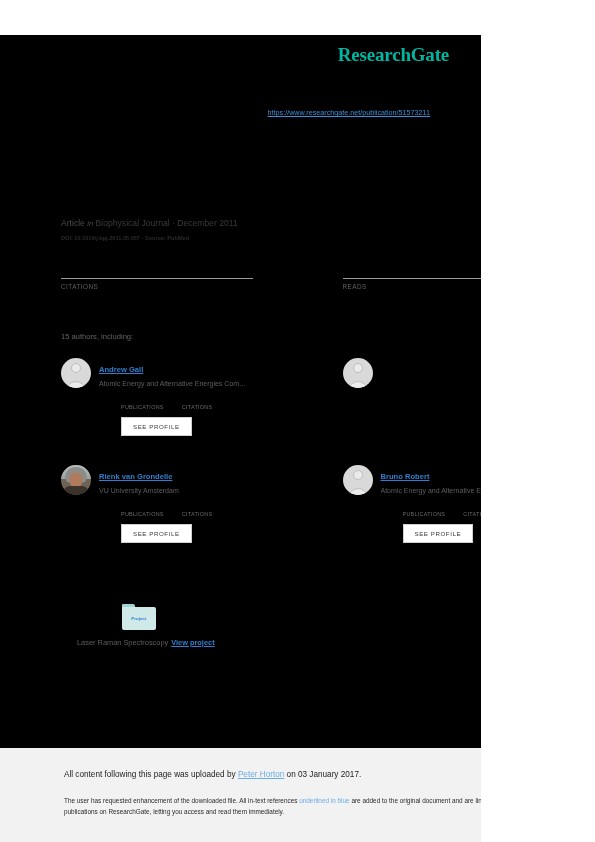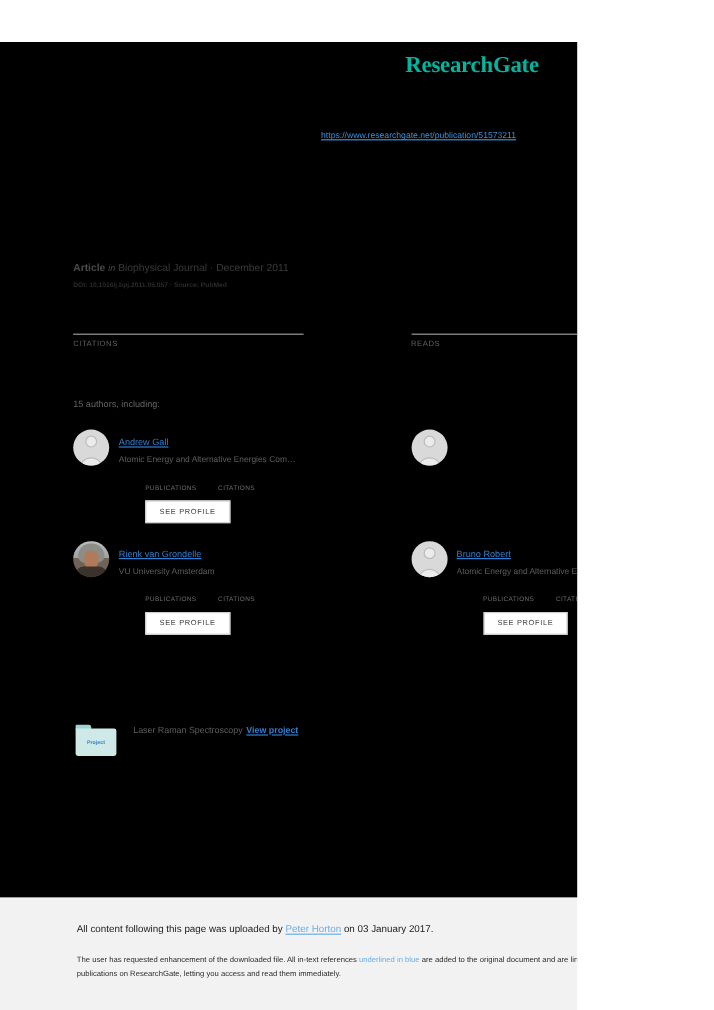--- a/index.html
+++ b/index.html
@@ -83,21 +83,21 @@
   .article-line {
     position: absolute;
     left: 61px;
     top: 218px;
     font-size: 8.6px;
     color: #3a3a3a;
     white-space: nowrap;
   }
   .article-line .art-kw {
     color: #4a4a4a;
-    font-weight: 700;
+    font-weight: 400;
   }
   .article-line .art-in {
     font-style: italic;
     font-weight: 400;
     font-size: 7.6px;
     color: #4a4a4a;
   }
   .article-line .art-jnl {
     color: #3a3a3a;
   }
@@ -157,21 +157,21 @@
   .authors-grid {
     position: absolute;
     left: 61px;
     top: 358px;
     width: 473px;
   }
   .author-row {
     display: flex;
   }
   .author-row + .author-row {
-    margin-top: 15px;
+    margin-top: 29px;
   }
   .author-card {
     width: 50%;
     box-sizing: border-box;
     display: flex;
     align-items: flex-start;
   }
   .author-card:last-child {
     padding-left: 45px;
   }
@@ -232,21 +232,21 @@
     background: #3a322b;
   }
 
   .author-info {
     margin-left: 8px;
     min-width: 0;
     flex: 1;
   }
   .author-name {
     font-size: 7.6px;
-    font-weight: 400;
+    font-weight: 700;
     color: #2f7fd0;
     line-height: 11px;
     white-space: nowrap;
     text-align: center;
   }
   .author-affil {
     font-size: 7px;
     color: #5e5e5e;
     line-height: 12px;
     margin-top: 2px;
@@ -293,20 +293,22 @@
     font-size: 7.4px;
     font-weight: 700;
     color: #3c3c3c;
     white-space: nowrap;
   }
   .project-row {
     position: absolute;
     left: 63px;
     top: 604px;
     display: flex;
+    align-items: center;
+    flex-direction: column;
   }
   .project-folder {
     position: relative;
     width: 34px;
     height: 26px;
     flex: 0 0 34px;
   }
   .project-folder .tab {
     position: absolute;
     left: 0; top: 0;

